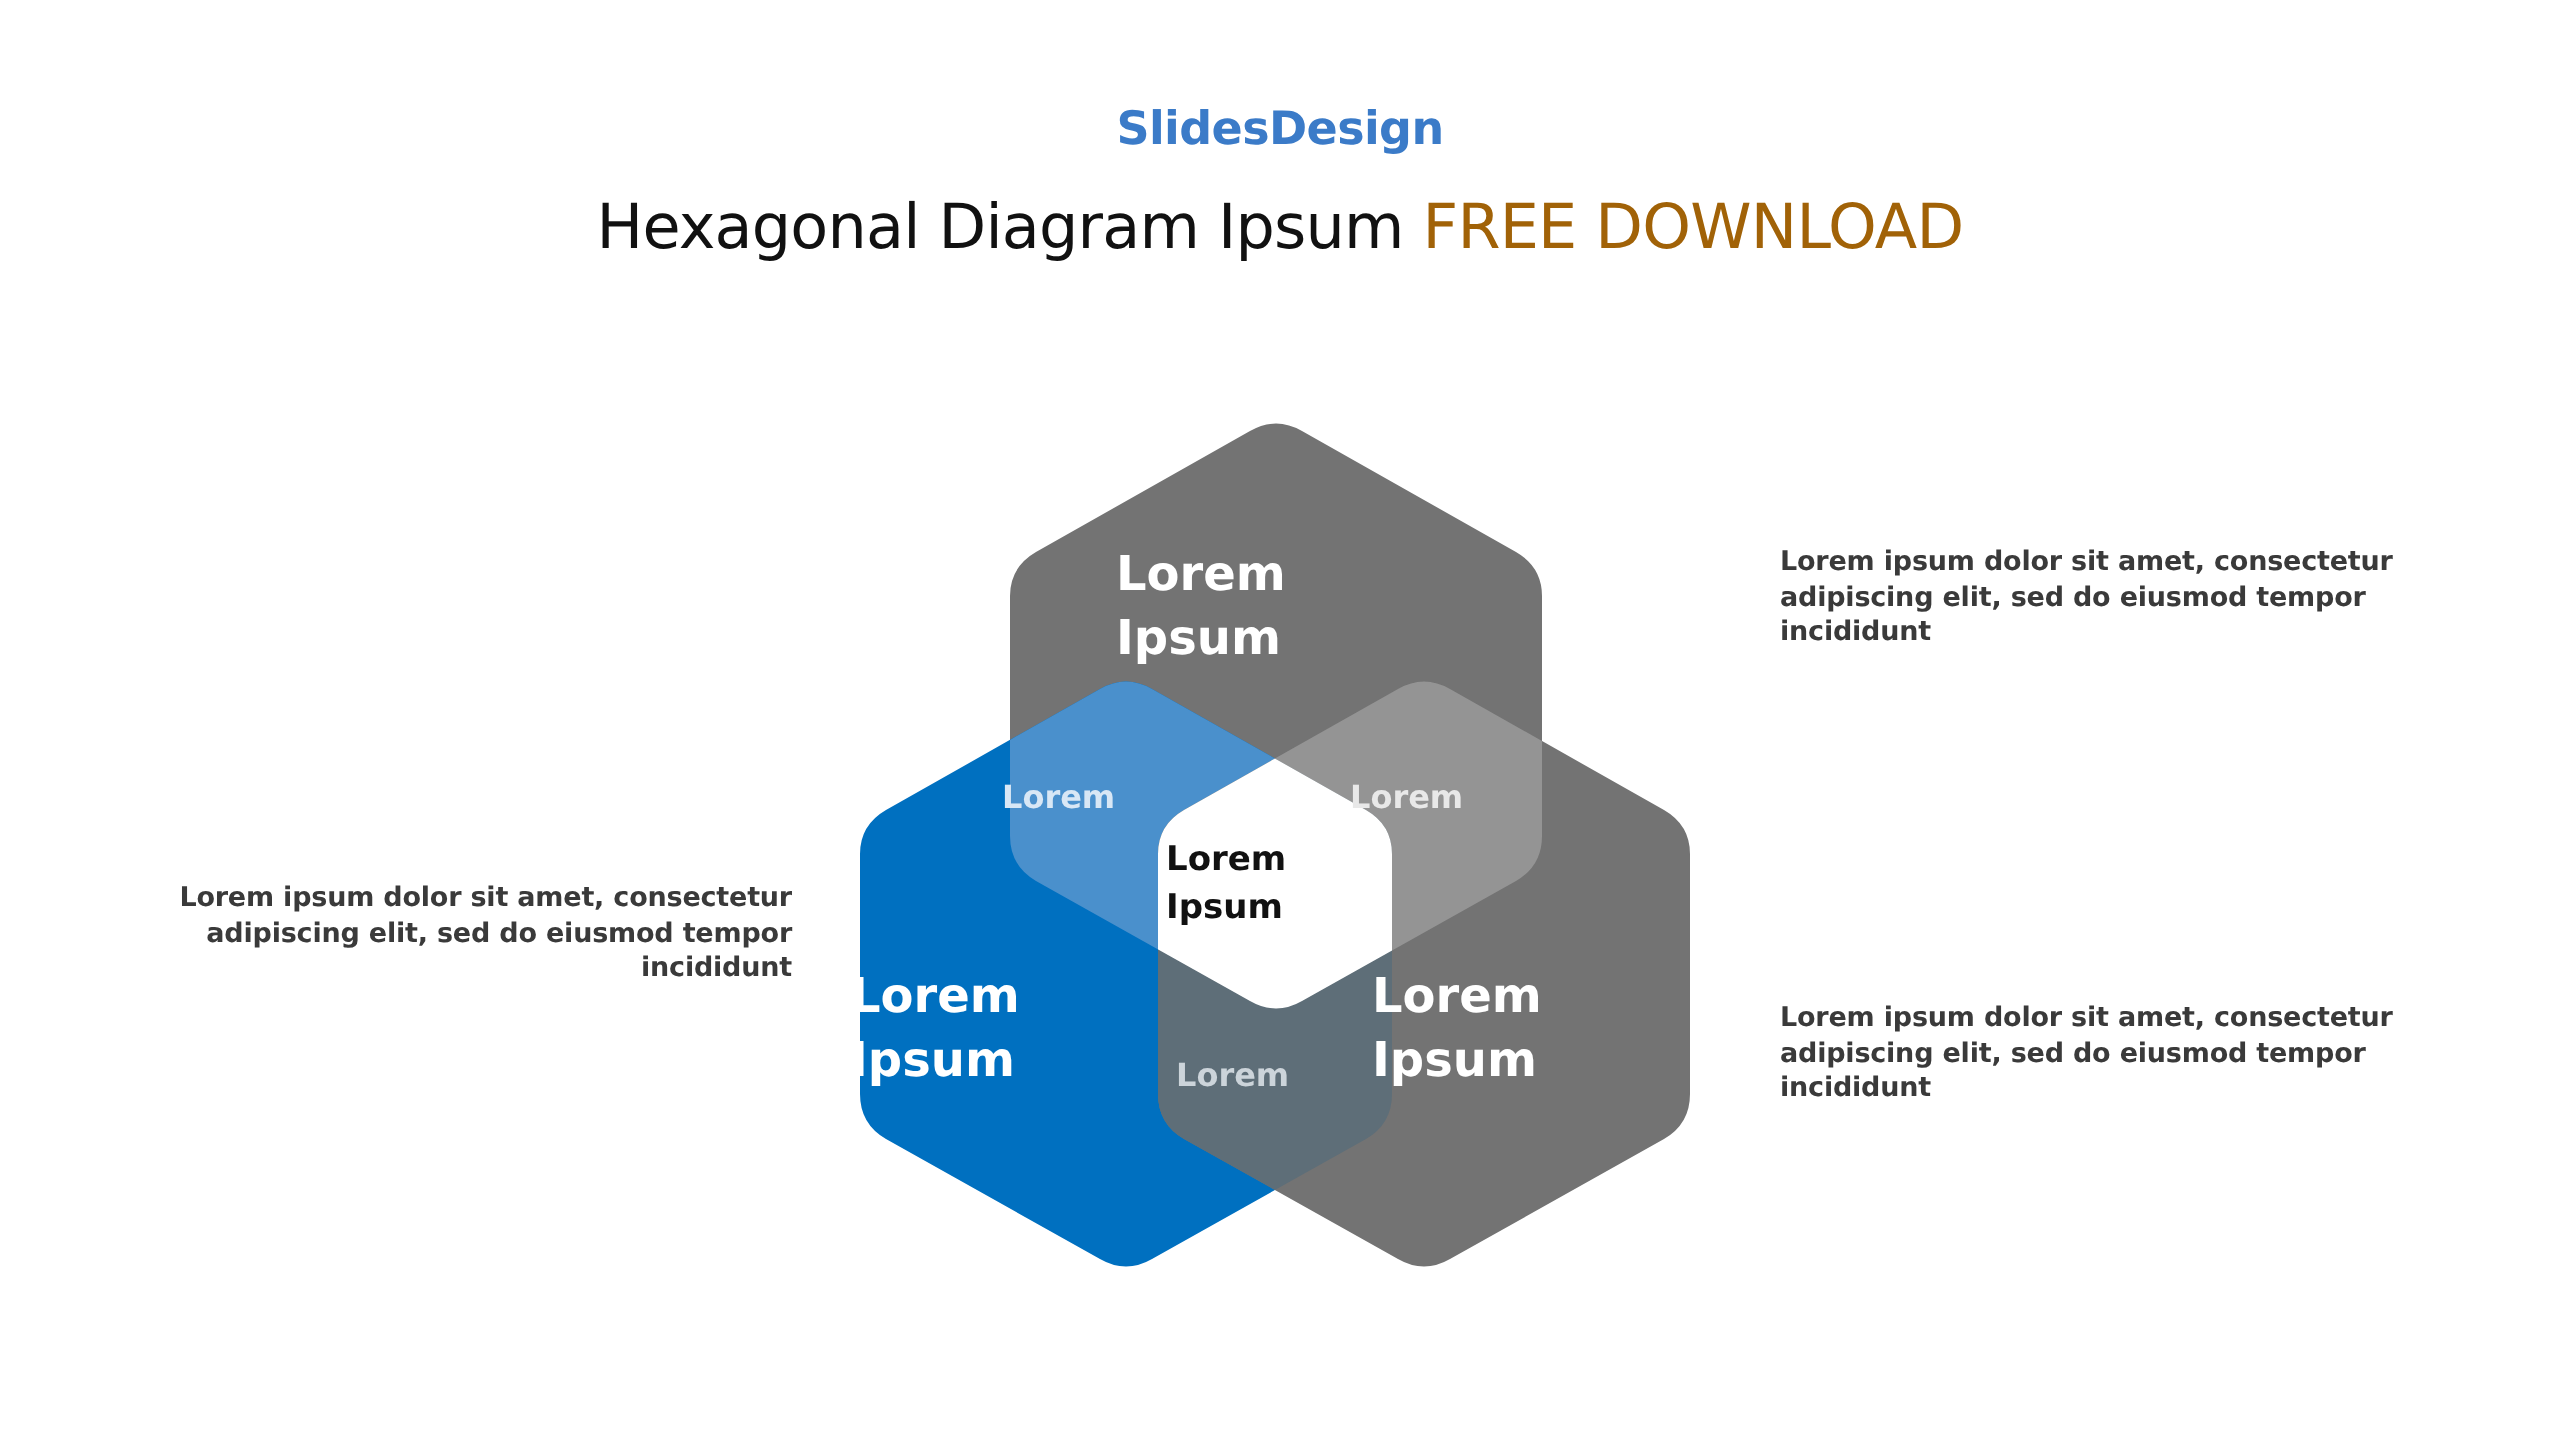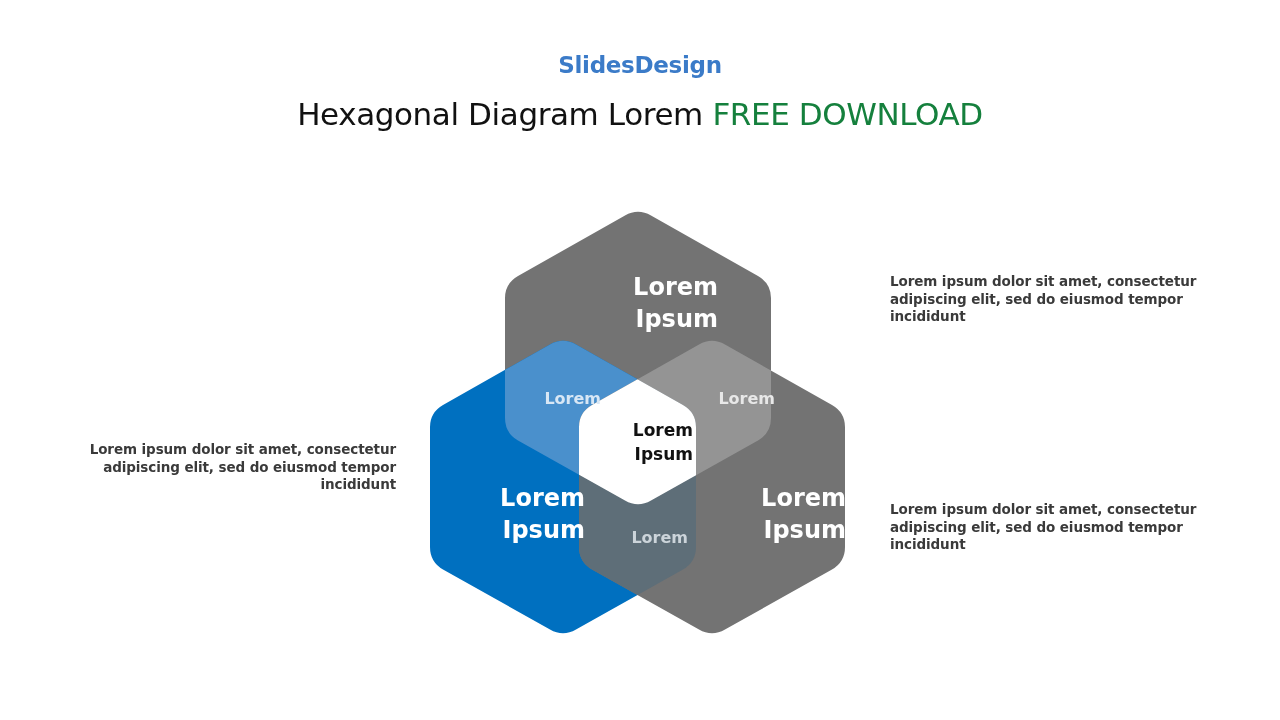--- a/index.html
+++ b/index.html
@@ -1,36 +1,36 @@
 <!DOCTYPE html>
 <html><head>
 <meta charset="utf-8">
 <style>
   html, body { margin: 0; padding: 0; background: #ffffff; }
   body { width: 1280px; height: 720px; position: relative; overflow: hidden; font-family: "DejaVu Sans", sans-serif; }
   .brand { position: absolute; top: 52px; left: 0; width: 1280px; text-align: center; font-size: 23px; font-weight: bold; color: #3b7bc8; letter-spacing: -0.3px; }
   .title { position: absolute; top: 96px; left: 0; width: 1280px; text-align: center; font-size: 31px; color: #111111; letter-spacing: -0.4px; white-space: nowrap; }
-  .title .accent { color: #15803d; }
+  .title .accent { color: #a16207; }
   .desc { position: absolute; width: 320px; font-size: 13.5px; line-height: 17.6px; color: #3a3a3a; letter-spacing: -0.1px; font-weight: bold; }
   .desc.left { left: 76px; top: 441px; text-align: right; }
   .desc.right1 { left: 890px; top: 273px; text-align: left; }
   .desc.right2 { left: 890px; top: 501px; text-align: left; }
   svg.diagram { position: absolute; left: 0; top: 0; width: 1280px; height: 720px; }
-  .lbl { position: absolute; text-align: right; line-height: 1.2; }
+  .lbl { position: absolute; text-align: left; line-height: 1.2; }
   .lbl.big { font-size: 24px; font-weight: bold; color: #ffffff; width: 160px; line-height: 32px; }
   .lbl.small { font-size: 16px; font-weight: bold; width: 100px; }
   .lbl.center { font-size: 17px; font-weight: bold; color: #111111; width: 110px; line-height: 24px; }
 </style>
 </head>
 <body>
 
 <div class="brand">SlidesDesign</div>
 
 <div class="title">
-  <span>Hexagonal Diagram Lorem</span>
+  <span>Hexagonal Diagram Ipsum</span>
   <span class="accent">FREE DOWNLOAD</span>
 </div>
 
 <svg class="diagram" viewBox="0 0 1280 720">
   <defs>
     <clipPath id="clipTop">
       <path d="M625 215.5 Q638 208 651 215.5 L758 276 Q771 283.5 771 298 L771 418 Q771 433 758 440.5 L651 500.5 Q638 508 625 500.5 L518 440.5 Q505 433 505 418 L505 298 Q505 283.5 518 276 Z"></path>
     </clipPath>
     <clipPath id="clipLeft">
       <path d="M550 344.5 Q563 337 576 344.5 L683 405 Q696 412.5 696 427 L696 547 Q696 562 683 569.5 L576 629.5 Q563 637 550 629.5 L443 569.5 Q430 562 430 547 L430 427 Q430 412.5 443 405 Z"></path>

